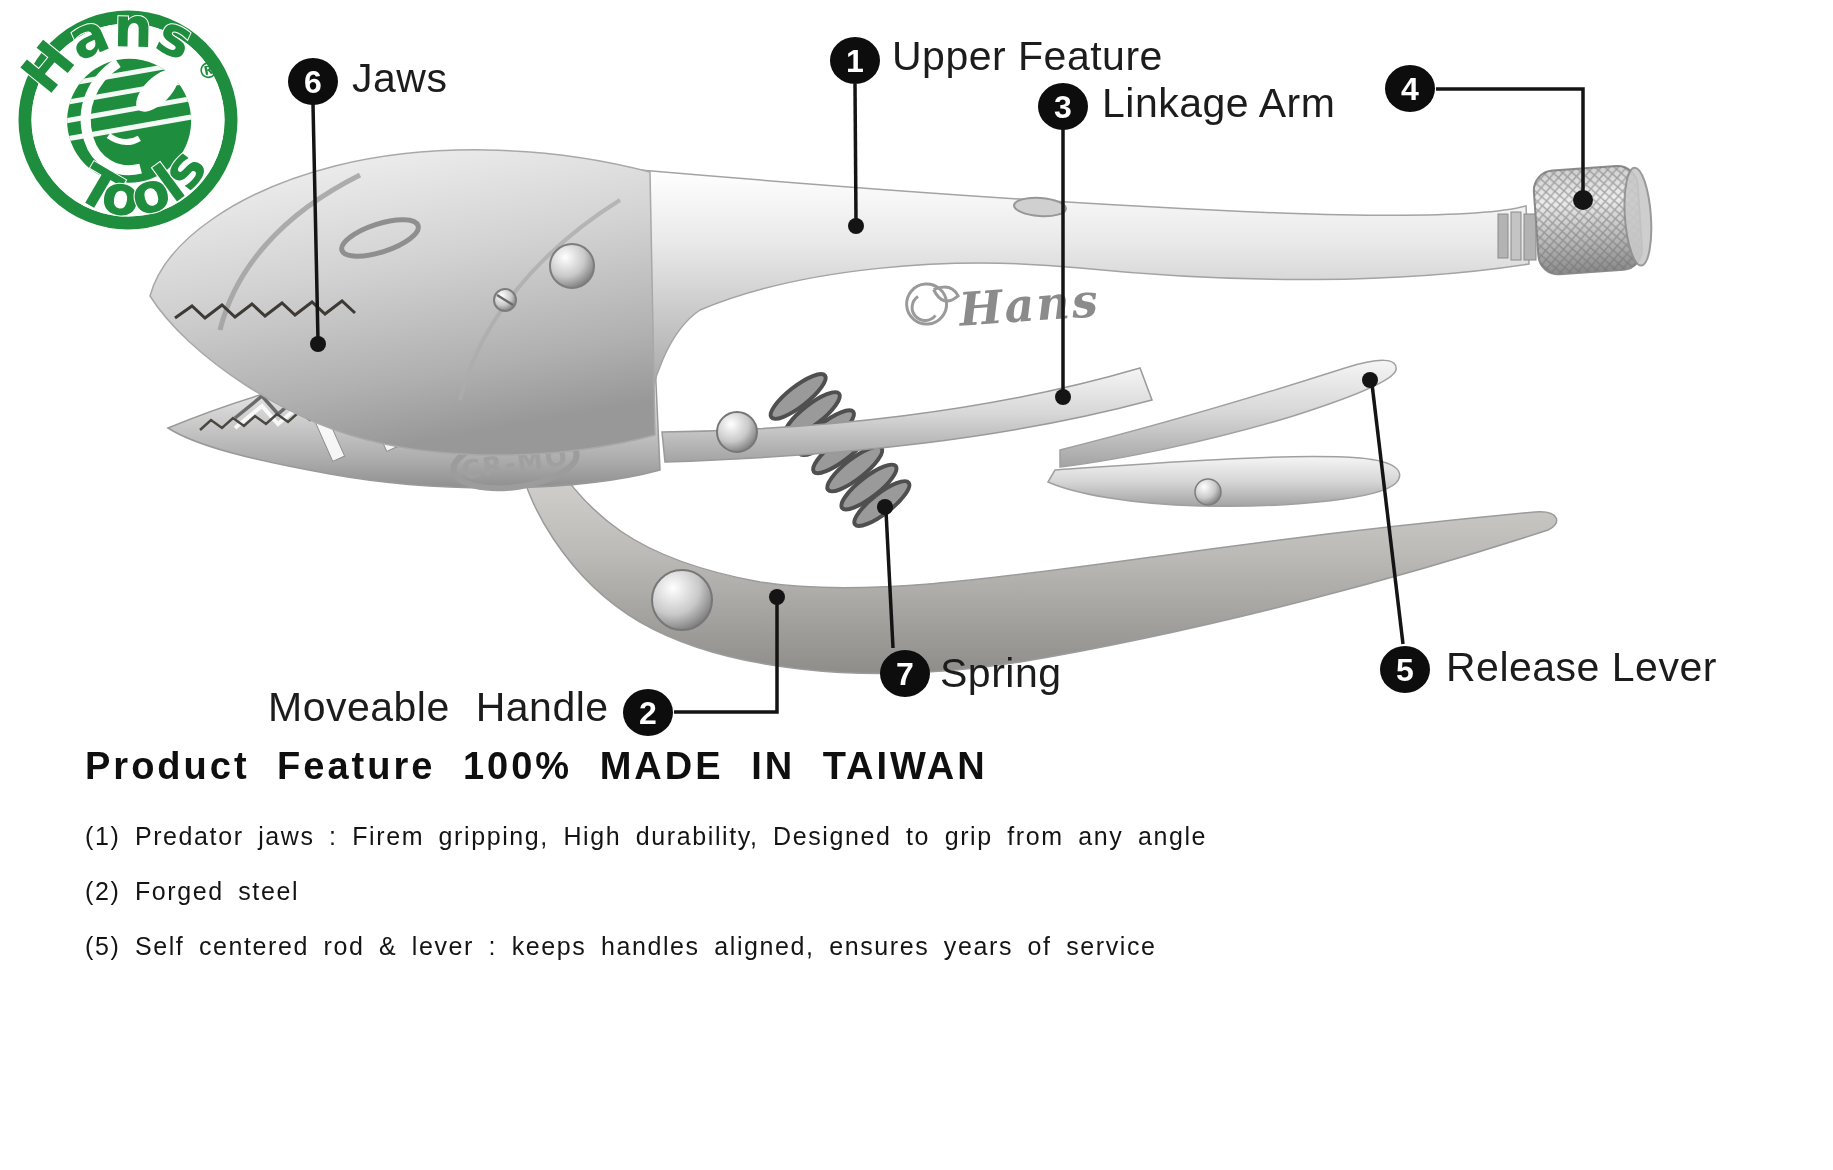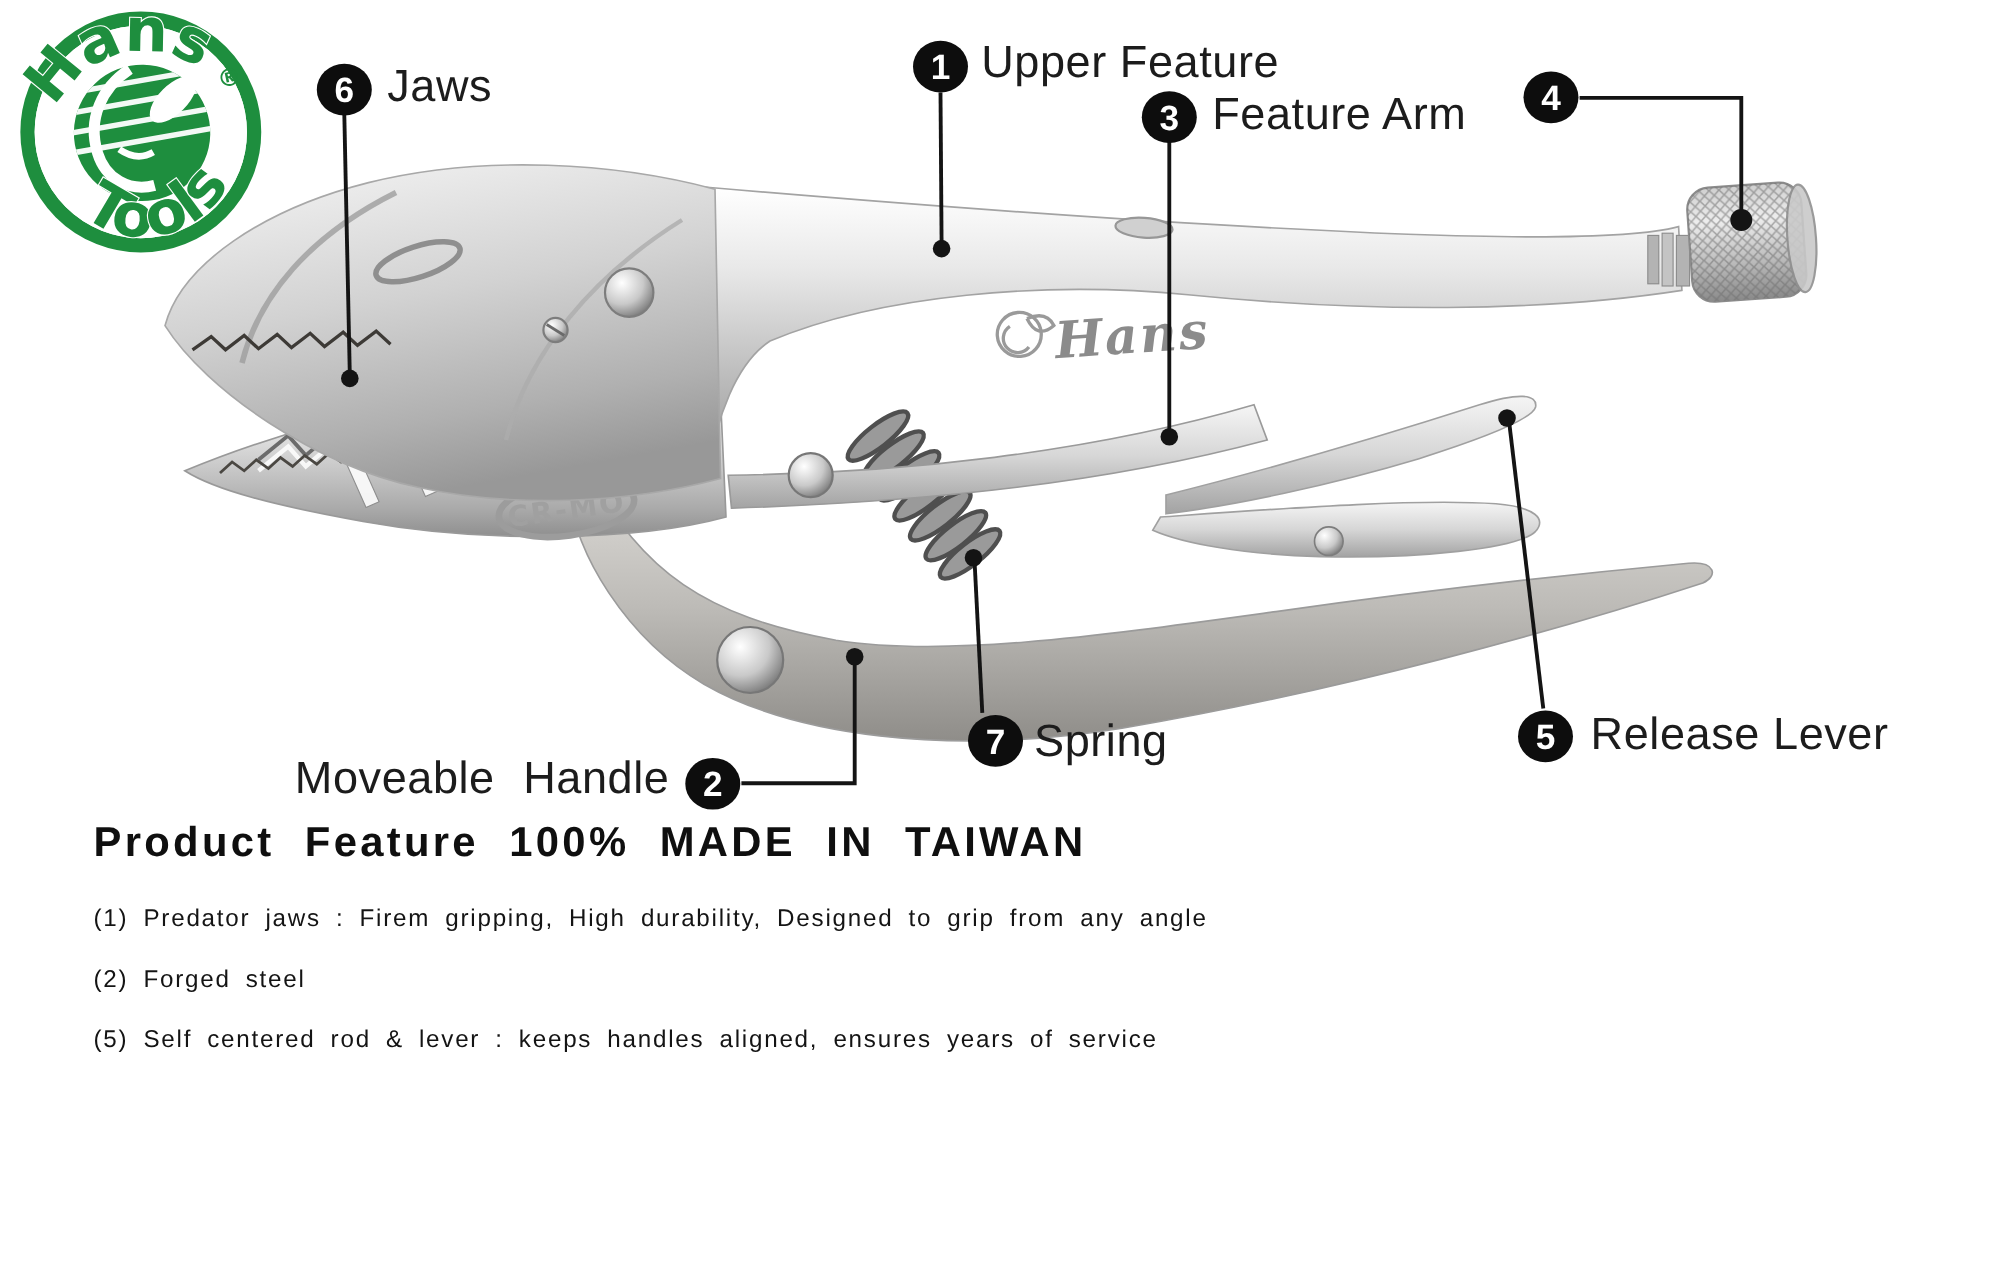--- a/index.html
+++ b/index.html
@@ -9,21 +9,21 @@
   
   .badge{position:absolute;width:50px;height:47px;background:#0d0d0d;border-radius:50%;
          color:#fff;font-size:32px;font-weight:bold;display:flex;align-items:center;justify-content:center;
          line-height:1;}
   .clabel{position:absolute;font-size:41px;color:#1c1c1c;letter-spacing:0.5px;white-space:nowrap;}
   .clabel.wide{word-spacing:14px;margin-left:16px;}
   
   .features{position:absolute;left:85px;top:745px;width:1650px;}
   .features h1{margin:0 0 34px 0;font-size:38px;font-weight:bold;letter-spacing:3px;word-spacing:14px;
                color:#0f0f0f;white-space:nowrap;}
-  .feat{font-size:22px;letter-spacing:1.6px;word-spacing:6px;color:#141414;height:55px;white-space:nowrap;}
+  .feat{font-size:25px;letter-spacing:1.6px;word-spacing:6px;color:#141414;height:55px;white-space:nowrap;}
 </style>
 </head>
 <body>
 
 <div class="canvas">
 
   <svg class="layer" viewBox="0 0 1833 1170" aria-hidden="true">
     <defs>
       <linearGradient id="gBody" x1="0" y1="0" x2="0" y2="1">
         <stop offset="0" stop-color="#ffffff"></stop>
@@ -210,21 +210,21 @@
     </g>
   </svg>
 
   <div class="badge" style="left:288px;top:58px">6</div>
   <div class="clabel" style="left:352px;top:55px">Jaws</div>
 
   <div class="badge" style="left:830px;top:37px">1</div>
   <div class="clabel" style="left:892px;top:33px">Upper Feature</div>
 
   <div class="badge" style="left:1038px;top:83px">3</div>
-  <div class="clabel" style="left:1102px;top:80px">Feature Arm</div>
+  <div class="clabel" style="left:1102px;top:80px">Linkage Arm</div>
 
   <div class="badge" style="left:1385px;top:65px">4</div>
 
   <div class="clabel wide" style="left:252px;top:684px">Moveable Handle</div>
   <div class="badge" style="left:623px;top:689px">2</div>
 
   <div class="badge" style="left:880px;top:650px">7</div>
   <div class="clabel" style="left:940px;top:650px">Spring</div>
 
   <div class="badge" style="left:1380px;top:646px">5</div>

